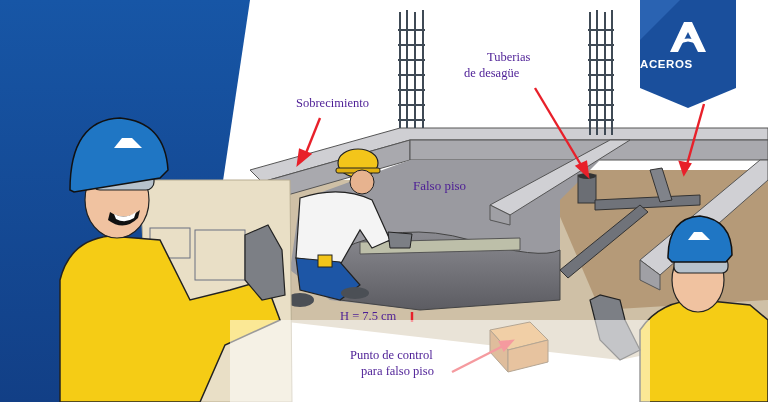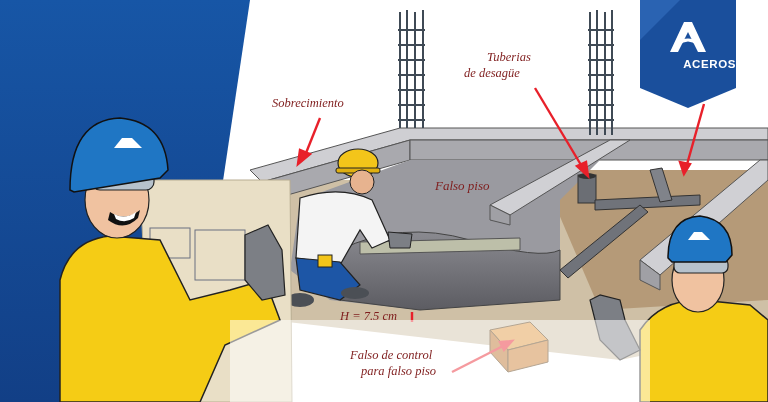--- a/index.html
+++ b/index.html
@@ -1,21 +1,21 @@
 <!DOCTYPE html>
 <html><head>
 <meta charset="utf-8">
 <style>
   html,body{margin:0;padding:0;}
   body{width:768px;height:402px;overflow:hidden;position:relative;background:#ffffff;font-family:"DejaVu Serif",serif;}
   .stage{position:absolute;left:0;top:0;width:768px;height:402px;overflow:hidden;}
   .blue-bg{position:absolute;left:0;top:0;width:768px;height:402px;}
-  .label{position:absolute;font-family:"Liberation Serif",serif;font-style:italic;color:#7f1d1d;font-size:12.5px;line-height:15px;white-space:nowrap;}
+  .label{position:absolute;font-family:"Liberation Serif",serif;color:#4c1d95;font-size:12.5px;line-height:15px;white-space:nowrap;}
   .logo{position:absolute;left:640px;top:0;width:96px;height:108px;}
-  .logo-text{position:absolute;left:0;width:96px;text-align:right;color:#fff;font-family:"Liberation Sans",sans-serif;font-weight:bold;font-size:11.5px;letter-spacing:0.6px;line-height:13px;}
+  .logo-text{position:absolute;left:0;width:96px;text-align:left;color:#fff;font-family:"Liberation Sans",sans-serif;font-weight:bold;font-size:11.5px;letter-spacing:0.6px;line-height:13px;}
   svg{position:absolute;left:0;top:0;}
 </style>
 </head>
 <body>
 
 <div class="stage">
 
   <svg class="blue-bg" width="768" height="402" viewBox="0 0 768 402">
     <defs>
       <linearGradient id="bg" x1="0" y1="0" x2="0" y2="1">
@@ -154,20 +154,20 @@
   <div class="logo">
     <svg width="96" height="108" viewBox="0 0 96 108">
       <polygon points="0,0 96,0 96,88 48,108 0,88" fill="#1a4f9c"></polygon>
       <polygon points="0,0 40,0 0,40" fill="#2a63b2"></polygon>
       <path d="M30,52 L44,22 L52,22 L66,52 L58,52 L48,32 L38,52 Z" fill="#ffffff"></path>
       <path d="M38,44 Q48,36 58,44" stroke="#ffffff" stroke-width="3" fill="none"></path>
     </svg>
     <div class="logo-text" style="top:58px;">ACEROS</div>
   </div>
 
-  <div class="label" style="left:272px;top:96px;">Sobrecimiento</div>
+  <div class="label" style="left:296px;top:96px;">Sobrecimiento</div>
   <div class="label" style="left:487px;top:50px;">Tuberias</div>
   <div class="label" style="left:464px;top:66px;">de desagüe</div>
-  <div class="label" style="left:435px;top:178px;font-size:13px;">Falso piso</div>
+  <div class="label" style="left:413px;top:178px;font-size:13px;">Falso piso</div>
   <div class="label" style="left:340px;top:309px;text-align:right;">H = 7.5 cm</div>
-  <div class="label" style="left:350px;top:348px;">Falso de control</div>
+  <div class="label" style="left:350px;top:348px;">Punto de control</div>
   <div class="label" style="left:361px;top:364px;">para falso piso</div>
 </div>
 
 </body></html>

